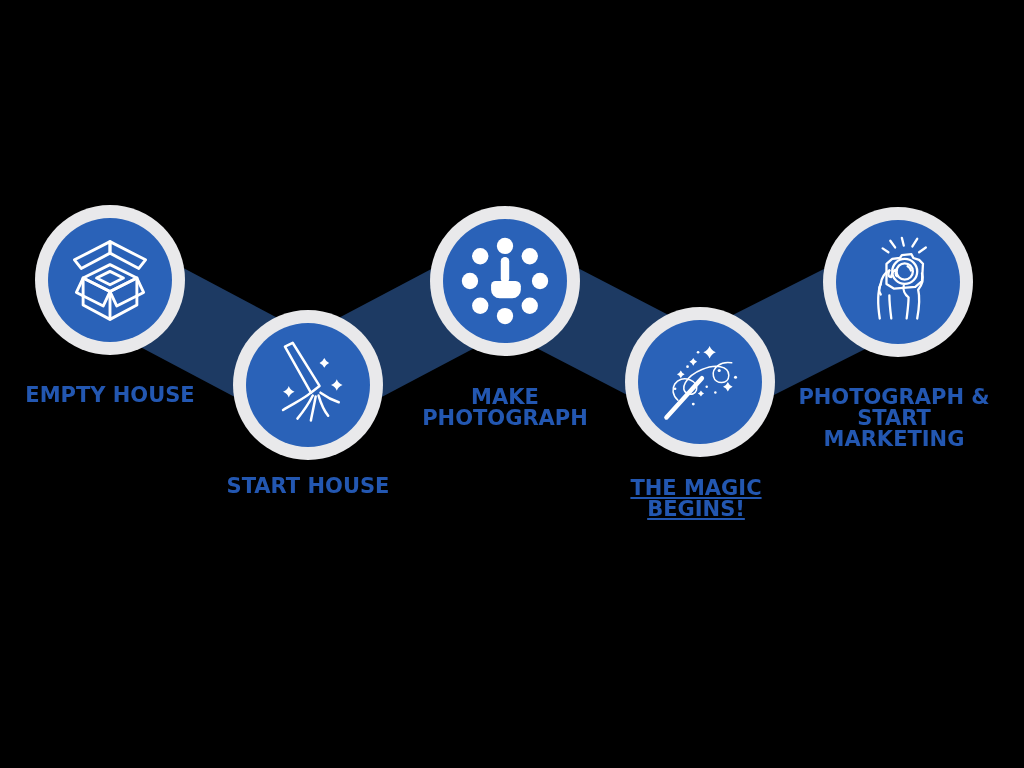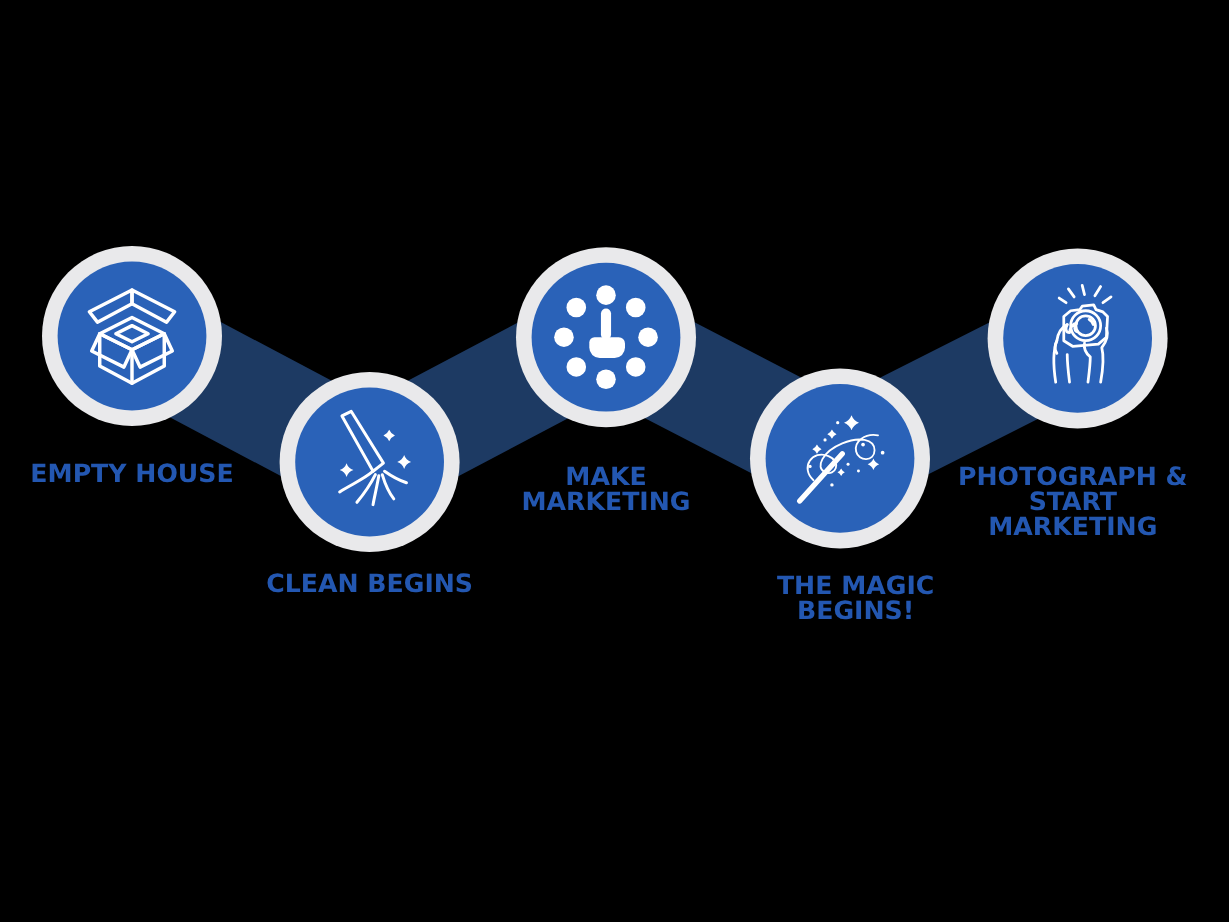--- a/index.html
+++ b/index.html
@@ -17,21 +17,21 @@
     background:#2a62b8;display:flex;align-items:center;justify-content:center;
   }
   .icon{width:96px;height:96px;display:block;}
   .step-label{
     position:absolute;width:280px;color:#2357b1;font-weight:bold;font-size:21px;
     line-height:21px;text-align:center;white-space:pre-line;letter-spacing:0px;
   }
   .r1{left:35px;top:205px;}  .l1{left:-30px;top:385px;}
   .r2{left:233px;top:310px;} .l2{left:168px;top:476px;}
   .r3{left:430px;top:206px;} .l3{left:365px;top:387px;}
-  .r4{left:625px;top:307px;} .l4{left:573px;top:478px;}
+  .r4{left:625px;top:307px;} .l4{left:556px;top:478px;text-decoration:underline;}
   .r5{left:823px;top:207px;} .l5{left:754px;top:387px;}
 </style>
 </head>
 <body>
 
 <div class="stage">
 
   <svg class="band-svg" viewBox="0 0 1024 768">
     <polyline points="110,280 308,385 505,281 700,382 898,282" fill="none" stroke="#1d3a63" stroke-width="90"></polyline>
   </svg>
@@ -60,42 +60,42 @@
         <path d="M55 61 C50 71 44 79 39 85"></path>
         <path d="M58 62 C56 73 54 81 53 87"></path>
         <path d="M61 61 C64 71 67 77 71 82"></path>
         <path d="M63 58 C70 63 76 66 82 68"></path>
         <path fill="#ffffff" stroke="none" d="M67 22 Q68.5 25.5 72 27 Q68.5 28.5 67 32 Q65.5 28.5 62 27 Q65.5 25.5 67 22 Z"></path>
         <path fill="#ffffff" stroke="none" d="M80 44 Q81.5 48.5 86 50 Q81.5 51.5 80 56 Q78.5 51.5 74 50 Q78.5 48.5 80 44 Z"></path>
         <path fill="#ffffff" stroke="none" d="M30 51 Q31.5 55.5 36 57 Q31.5 58.5 30 63 Q28.5 58.5 24 57 Q28.5 55.5 30 51 Z"></path>
       </svg>
     </div>
   </div>
-  <div class="step-label l2">CLEAN BEGINS</div>
+  <div class="step-label l2">START HOUSE</div>
 
   <div class="ring r3">
     <div class="inner">
       <svg class="icon" viewBox="0 0 100 100">
         <g fill="#ffffff">
           <circle cx="50" cy="13.5" r="8.5"></circle>
             <circle cx="75.8" cy="24.2" r="8.5"></circle>
           <circle cx="86.5" cy="50" r="8.5"></circle>
             <circle cx="75.8" cy="75.8" r="8.5"></circle>
           <circle cx="50" cy="86.5" r="8.5"></circle>
             <circle cx="24.2" cy="75.8" r="8.5"></circle>
           <circle cx="13.5" cy="50" r="8.5"></circle>
             <circle cx="24.2" cy="24.2" r="8.5"></circle>
           <rect x="45.6" y="25" width="8.8" height="27" rx="4.4"></rect>
           <path d="M40 50 L61 50 A5.5 5.5 0 0 1 66.5 55.5 L66.5 59 A9 9 0 0 1 57.5 68 L44.5 68 A9 9 0 0 1 35.5 59 L35.5 54.5 A4.5 4.5 0 0 1 40 50 Z"></path>
         </g>
       </svg>
     </div>
   </div>
   <div class="step-label l3">MAKE
-MARKETING</div>
+PHOTOGRAPH</div>
 
   <div class="ring r4">
     <div class="inner">
       <svg class="icon" viewBox="0 0 100 100" fill="none" stroke="#ffffff" stroke-linecap="round">
         <path stroke-width="4.6" d="M15 87 L52 46"></path>
         <path stroke-width="1.6" d="M27 69 C15 58 26 42 40 48 C52 53 46 66 37 62 C28 58 35 44 52 37 C66 31 80 33 80 43 C80 53 66 53 64 44 C62 35 72 28 83 30"></path>
         <g fill="#ffffff" stroke="none">
           <path d="M60 12.5 Q61.8 17.2 66.5 19 Q61.8 20.8 60 25.5 Q58.2 20.8 53.5 19 Q58.2 17.2 60 12.5 Z"></path>
           <path d="M43 25 Q44.2 27.8 47 29 Q44.2 30.2 43 33 Q41.8 30.2 39 29 Q41.8 27.8 43 25 Z"></path>
           <path d="M79 50 Q80.4 53.6 84 55 Q80.4 56.4 79 60 Q77.6 56.4 74 55 Q77.6 53.6 79 50 Z"></path>

